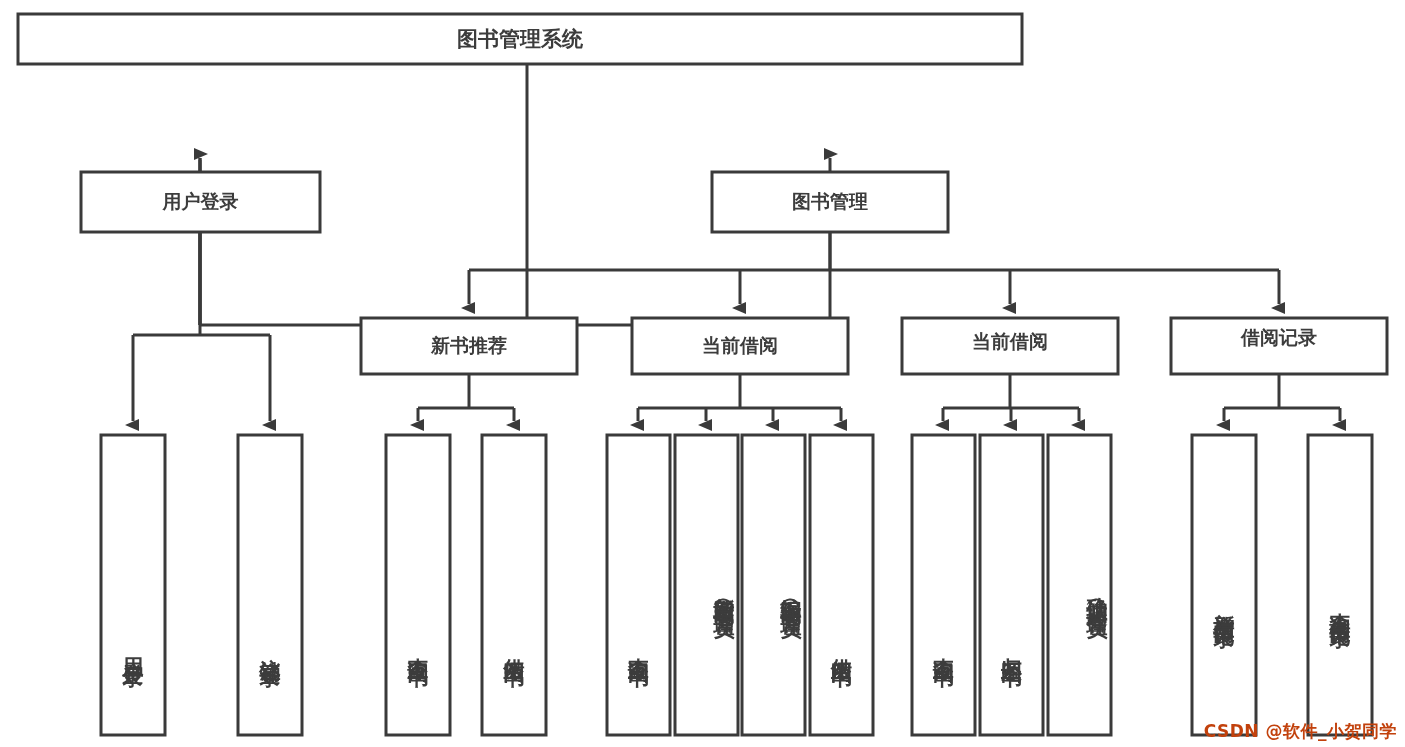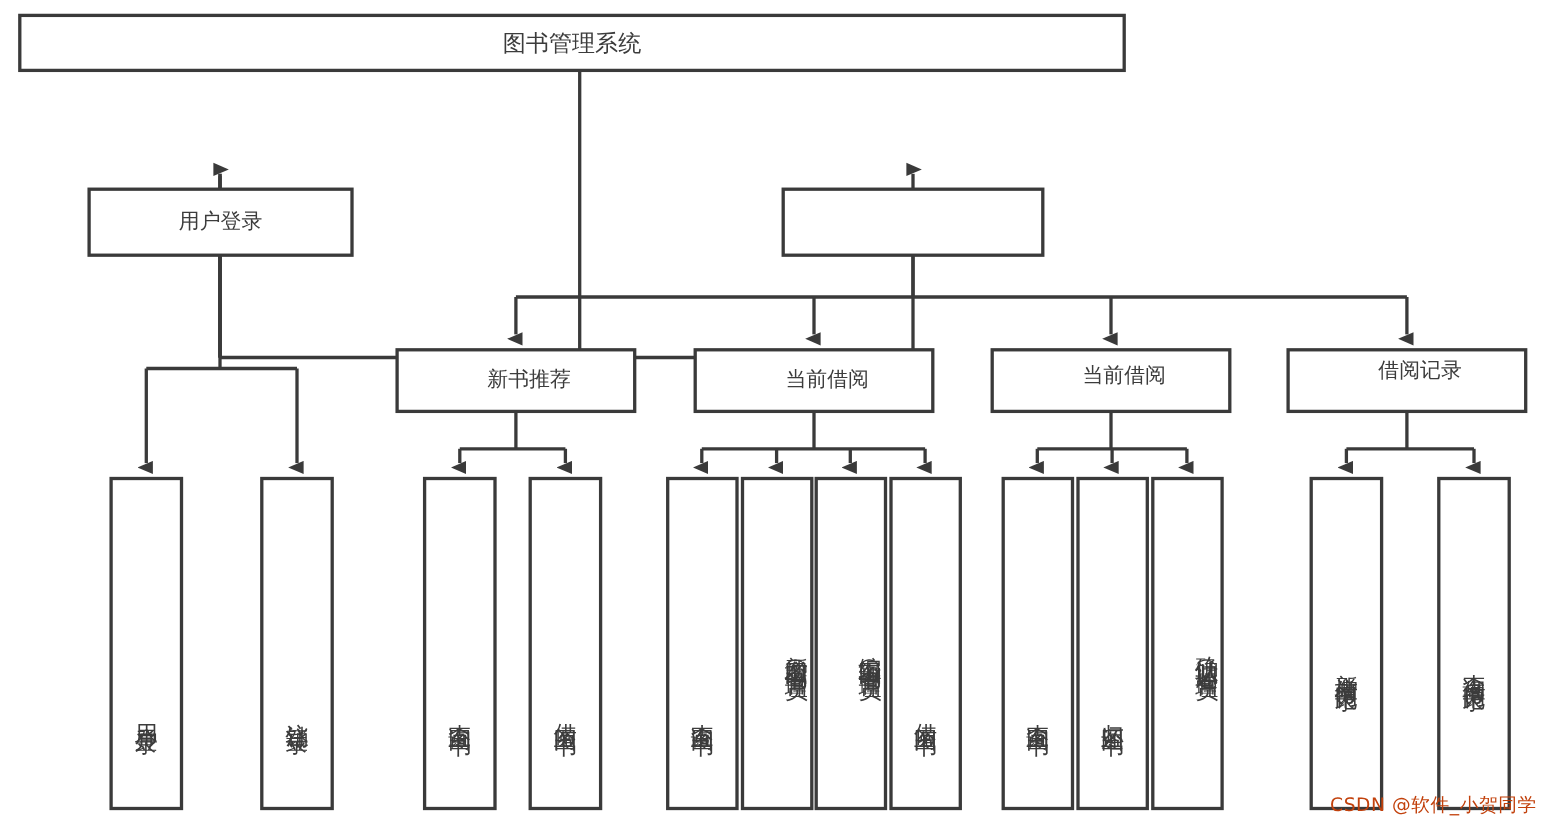--- a/index.html
+++ b/index.html
@@ -1,37 +1,37 @@
 <!DOCTYPE html>
 <html><head>
 <meta charset="utf-8">
 <style>
   html,body{margin:0;padding:0;background:#ffffff;}
   body{
     width:1405px;height:747px;overflow:hidden;
     font-family:"Liberation Sans","DejaVu Sans",sans-serif;
     -webkit-font-smoothing:antialiased;
   }
-  #diagram-root{position:relative;width:1405px;height:747px;background:#fff;}
+  #diagram-root{position:relative;width:1405px;height:747px;background:#fff;font-weight:bold;}
   svg#diagram-svg{position:absolute;left:0;top:0;width:1405px;height:747px;}
   .box-rect{fill:#ffffff;stroke:#3a3a3a;stroke-width:3;}
   .link-line{stroke:#3a3a3a;stroke-width:3;fill:none;}
   .arrow-head{fill:#3a3a3a;}
   .node-label{
     position:absolute;
     display:flex;align-items:center;justify-content:center;
     color:#3c3c3c;
     font-family:"DejaVu Sans","Liberation Sans",sans-serif;
     line-height:1.05;
     pointer-events:none;
     white-space:pre-wrap;
   }
   .lvl1{font-size:21px;}
   .lvl2{font-size:19px;}
-  .lvl3{font-size:19px;padding-left:12px;}
+  .lvl3{font-size:19px;}
   .leaf-label{
     position:absolute;
     writing-mode:vertical-rl;
     text-orientation:upright;
     font-size:21px;
     color:#3c3c3c;
     font-family:"DejaVu Sans","Liberation Sans",sans-serif;
     letter-spacing:3px;
     display:flex;
     align-items:flex-start;
@@ -146,20 +146,21 @@
     <rect class="box-rect" x="912" y="435" width="63" height="300"></rect>
     <rect class="box-rect" x="980" y="435" width="63" height="300"></rect>
     <rect class="box-rect" x="1048" y="435" width="63" height="300"></rect>
     <rect class="box-rect" x="1192" y="435" width="64" height="300"></rect>
     <rect class="box-rect" x="1308" y="435" width="64" height="300"></rect>
   </svg>
 
   <div class="node-label lvl1" style="left:18px;top:14px;width:1004px;height:50px;">图书管理系统</div>
 
   <div class="node-label lvl2" style="left:81px;top:172px;width:239px;height:60px;">用户登录</div>
+  <div class="node-label lvl2" style="left:712px;top:172px;width:236px;height:60px;">图书管理</div>
 
   <div class="node-label lvl3" style="left:361px;top:318px;width:216px;height:56px;">新书推荐</div>
   <div class="node-label lvl3" style="left:632px;top:318px;width:216px;height:56px;">当前借阅</div>
   <div class="node-label lvl3" style="left:902px;top:318px;width:216px;height:48px;border-radius:28px;">当前借阅</div>
   <div class="node-label lvl3" style="left:1171px;top:318px;width:216px;height:40px;">借阅记录</div>
 
   <div class="leaf-label mid" style="left:101px;top:435px;width:64px;height:300px;padding-top:62px;">用户登录</div>
   <div class="leaf-label mid" style="left:238px;top:435px;width:64px;height:300px;padding-top:62px;">注销登录</div>
   <div class="leaf-label mid" style="left:386px;top:435px;width:64px;height:300px;padding-top:62px;">查询图书</div>
   <div class="leaf-label mid" style="left:482px;top:435px;width:64px;height:300px;padding-top:62px;">借阅图书</div>

